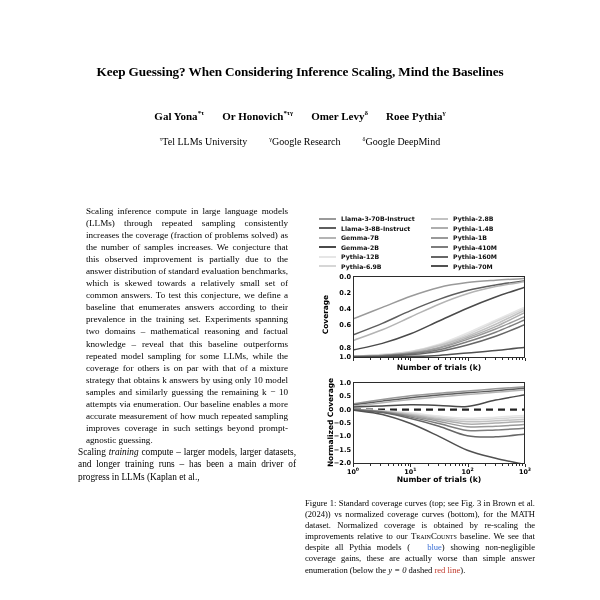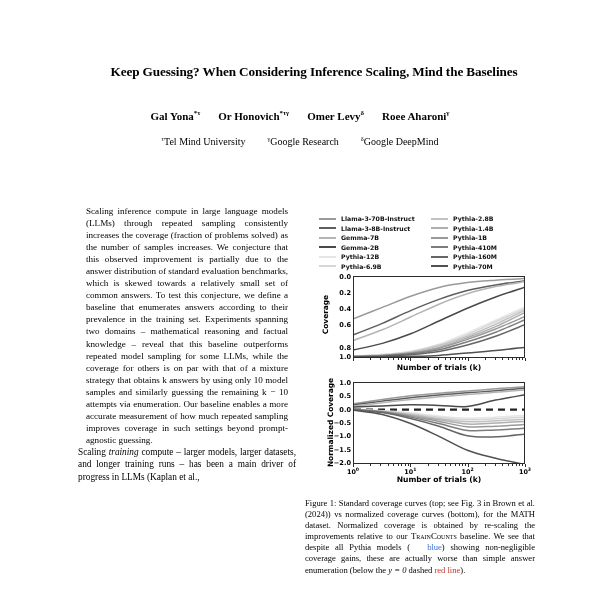--- a/index.html
+++ b/index.html
@@ -6,21 +6,21 @@
   body {
     width:600px; height:600px;
     background:#ffffff;
     font-family:"Liberation Serif", serif;
     color:#000;
     overflow:hidden;
   }
   .page { position:relative; width:600px; height:600px; }
 
   .paper-title {
-    position:absolute; left:74px; top:63px; width:480px;
+    position:absolute; left:60px; top:63px; width:480px;
     text-align:center;
     font-family:"Liberation Serif", serif;
     font-weight:bold; font-size:13.2px; line-height:17px;
     letter-spacing:-0.1px;
   }
 
   .authors {
     position:absolute; left:60px; top:110px; width:480px;
     text-align:center; font-weight:bold; font-size:11px;
   }
@@ -123,25 +123,25 @@
   .caption i { font-style:italic; }
 </style>
 </head>
 <body>
 
 <div class="page">
 
   <div class="paper-title">Keep Guessing? When Considering Inference Scaling, Mind the Baselines</div>
 
   <div class="authors">
-    <span class="author"><span>Gal Yona</span><sup>*τ</sup></span><span class="author"><span>Or Honovich</span><sup>*τγ</sup></span><span class="author"><span>Omer Levy</span><sup>δ</sup></span><span class="author"><span>Roee Aharoni</span><sup>γ</sup></span>
+    <span class="author"><span>Gal Yona</span><sup>*τ</sup></span><span class="author"><span>Or Honovich</span><sup>*τγ</sup></span><span class="author"><span>Omer Levy</span><sup>δ</sup></span><span class="author"><span>Roee Pythia</span><sup>γ</sup></span>
   </div>
 
   <div class="affils">
-    <span class="affil"><sup>τ</sup><span>Tel Mind University</span></span><span class="affil"><sup>γ</sup><span>Google Research</span></span><span class="affil"><sup>δ</sup><span>Google DeepMind</span></span>
+    <span class="affil"><sup>τ</sup><span>Tel LLMs University</span></span><span class="affil"><sup>γ</sup><span>Google Research</span></span><span class="affil"><sup>δ</sup><span>Google DeepMind</span></span>
   </div>
 
   <div class="col-left">
     <p class="abstract-body">Scaling inference compute in large language models (LLMs) through repeated sampling consistently increases the coverage (fraction of problems solved) as the number of samples increases. We conjecture that this observed improvement is partially due to the answer distribution of standard evaluation benchmarks, which is skewed towards a relatively small set of common answers. To test this conjecture, we define a baseline that enumerates answers according to their prevalence in the training set. Experiments spanning two domains – mathematical reasoning and factual knowledge – reveal that this baseline outperforms repeated model sampling for some LLMs, while the coverage for others is on par with that of a mixture strategy that obtains k answers by using only 10 model samples and similarly guessing the remaining k − 10 attempts via enumeration. Our baseline enables a more accurate measurement of how much repeated sampling improves coverage in such settings beyond prompt-agnostic guessing.</p>
 
     <p class="body-text"><span>Scaling </span><i>training</i><span> compute – larger models, larger datasets, and longer training runs – has been a main driver of progress in LLMs (Kaplan et al.,</span></p>
   </div>
 
   <div class="col-right">
     <div class="figure">

